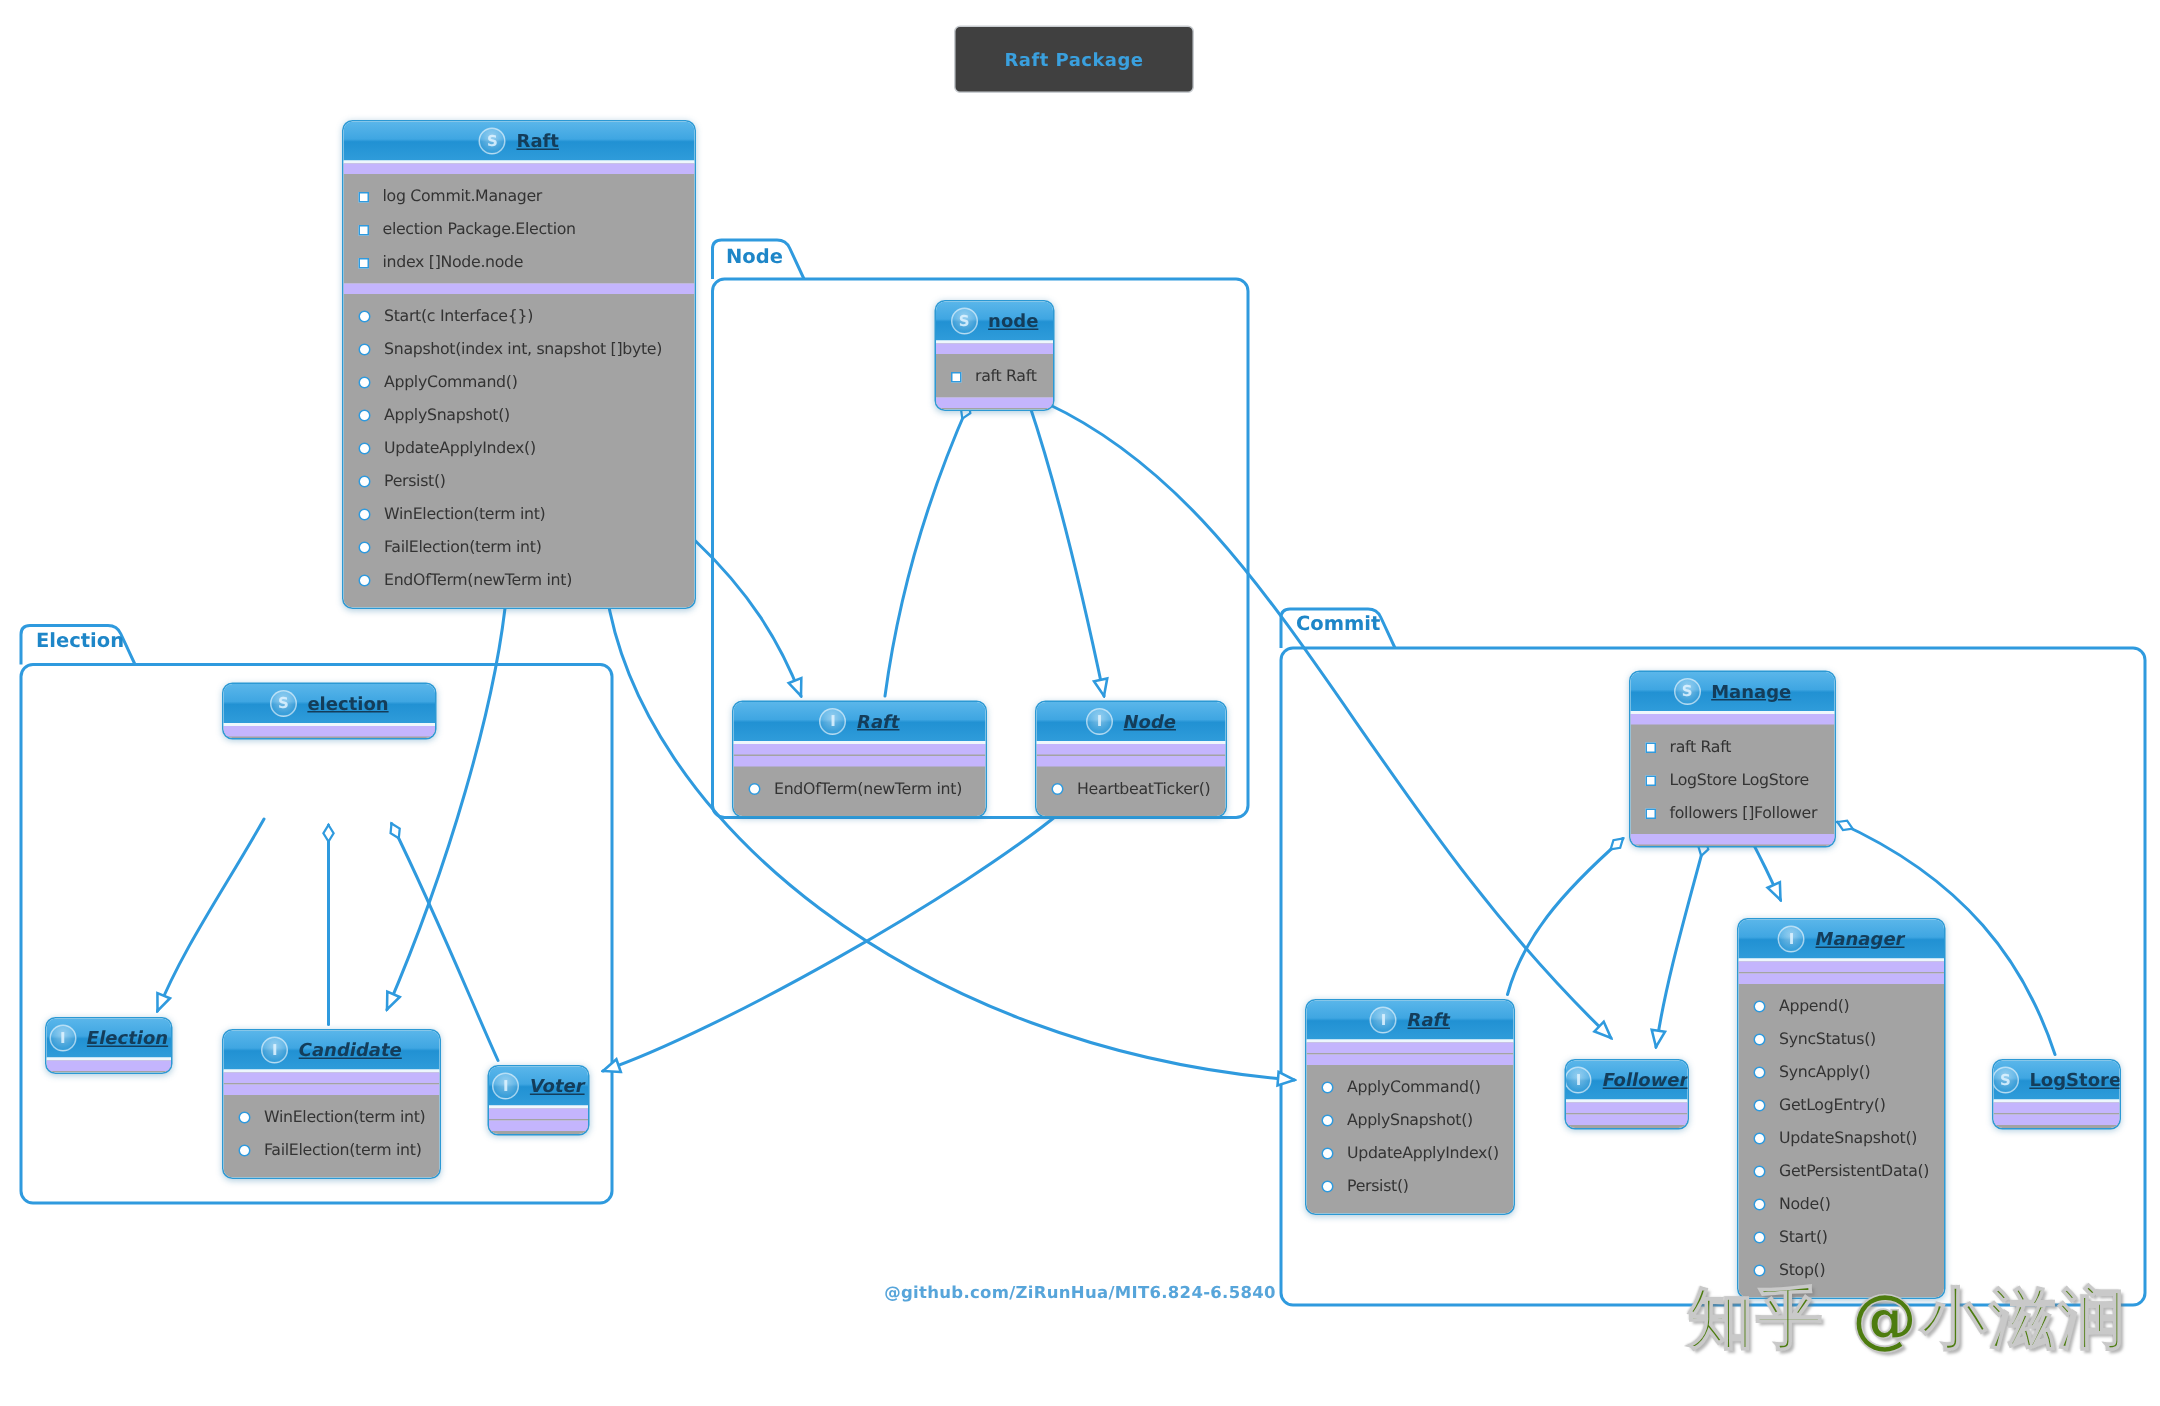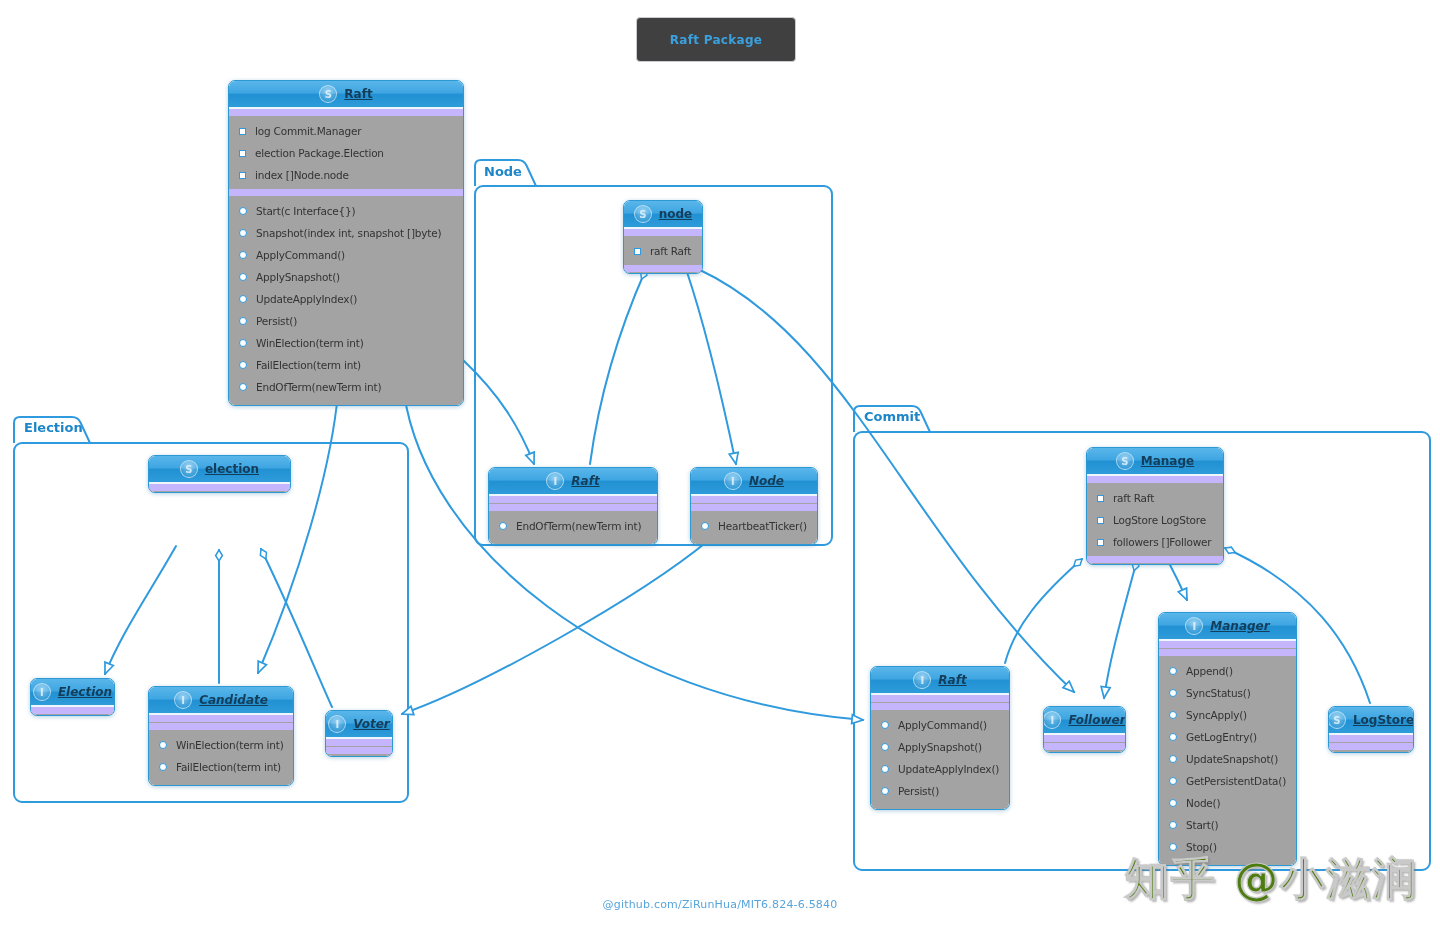--- a/index.html
+++ b/index.html
@@ -28,21 +28,21 @@
   .sec.band2 { height:9px; }
   .row { height:22px; display:flex; align-items:center; gap:9px; padding:0 6px 0 10px; }
   .sq { width:7px; height:7px; border:1.5px solid #2f9ade; background:#fff; flex:none; }
   .ci { width:8px; height:8px; border:1.5px solid #2f9ade; border-radius:50%; background:#fff; flex:none; }
   .txt { font-size:10.5px; letter-spacing:-0.2px; color:#333; white-space:nowrap; }
 
   #title-box { position:absolute; z-index:2; left:636px; top:17px; width:160px; height:45px;
                border:1px solid #c9cdd1; border-radius:4px; background:#404040;
                display:flex; align-items:center; justify-content:center;
                font-size:12px; font-weight:bold; color:#3aa0de; letter-spacing:.3px; }
-  #footer { position:absolute; z-index:2; left:0; right:0; top:893px; text-align:center; }
+  #footer { position:absolute; z-index:2; left:0; right:0; top:850px; text-align:center;font-weight:bold; }
   #footer span { font-size:11px; color:#57a5da; letter-spacing:.2px; cursor:pointer; }
   #watermark { position:absolute; z-index:5; left:1125px; top:850px; font-size:44px; font-weight:bold;
                color:#4d7c0f; letter-spacing:2px; white-space:nowrap;
                -webkit-text-stroke:1px #c9c9c9;
                text-shadow:2px 2px 2px rgba(120,120,120,.55), -1px -1px 1px rgba(160,160,160,.4); }
 </style>
 </head>
 <body>
 
 <div id="stage">

